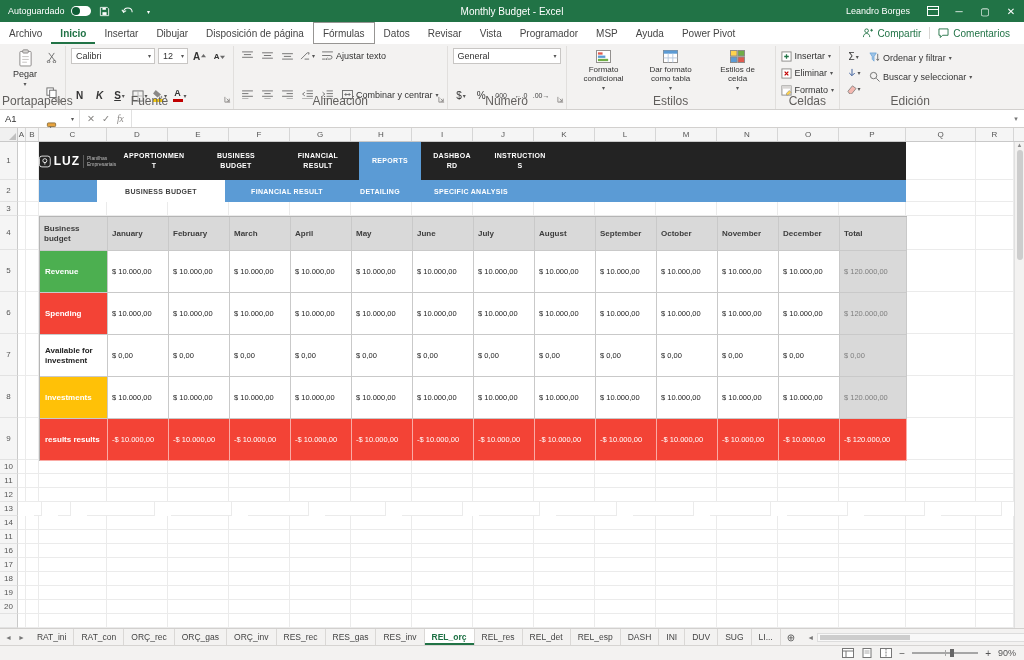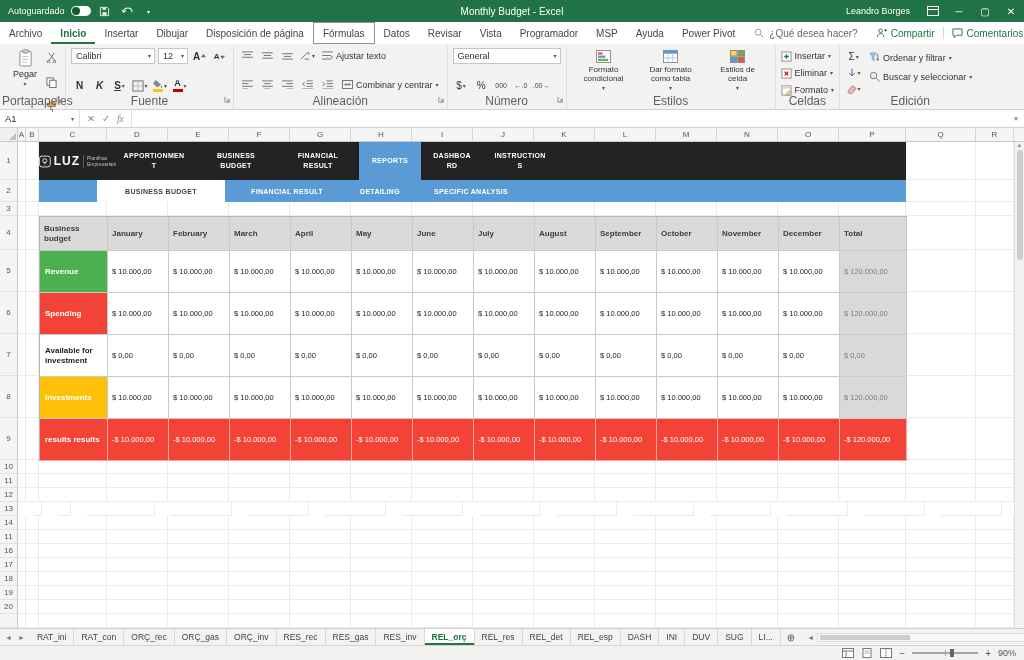--- a/index.html
+++ b/index.html
@@ -26,21 +26,21 @@
   .tabs-search{display:flex;align-items:center;gap:5px;color:#666;padding:0 10px;white-space:nowrap;}
   .tabs-right{margin-left:auto;display:flex;align-items:center;padding-right:6px;color:#217346;}
   .tr-btn{display:flex;align-items:center;gap:4px;padding:0 8px;font-size:10px;cursor:pointer;white-space:nowrap;}
   .tr-sep{width:1px;height:12px;background:#d8d6d4;}
 
   
   .ribbon{height:66px;background:#f3f2f1;border-bottom:1px solid #d2d0ce;display:flex;padding:2px 2px 0;}
   .rgroup{position:relative;display:flex;align-items:flex-start;padding:2px 5px 13px;border-right:1px solid #e1dfdd;}
   .rgroup-label{position:absolute;left:0;right:0;bottom:1px;text-align:center;font-size:12px;color:#605e5c;}
   .launcher{position:absolute;right:2px;bottom:2px;}
-  .rcol{display:flex;flex-direction:column;gap:10px;}
+  .rcol{display:flex;flex-direction:column;gap:20px;}
   .rrow{display:flex;align-items:center;gap:3px;}
   .bigbtn{display:flex;flex-direction:column;align-items:center;justify-content:center;gap:2px;padding:1px 6px;font-size:9px;color:#333;cursor:pointer;}
   .smbtn{min-width:17px;height:15px;display:flex;align-items:center;justify-content:center;cursor:pointer;gap:1px;}
   .combo{height:16px;background:#fff;border:1px solid #c8c6c4;display:flex;align-items:center;justify-content:space-between;font-size:9px;color:#333;padding:0 3px 0 4px;gap:3px;cursor:pointer;}
   .chev{font-size:6px;color:#555;line-height:1;}
   .fmtletter{font-weight:bold;font-size:10px;color:#333;}
   .it{font-style:italic;}.un{text-decoration:underline;}
   .midbtn{display:flex;align-items:center;gap:3px;font-size:9px;color:#333;padding:0 3px;cursor:pointer;white-space:nowrap;height:15px;}
   .estilo-btn{display:flex;flex-direction:column;align-items:center;justify-content:center;gap:2px;font-size:8px;color:#333;text-align:center;padding:2px 5px;cursor:pointer;max-width:64px;line-height:1.15;}
   .cellbtn{display:flex;align-items:center;gap:3px;font-size:9px;color:#333;height:16px;cursor:pointer;}
@@ -153,27 +153,20 @@
       <div class="rtab">Disposición de página</div>
       <div class="rtab focused">Fórmulas</div>
       <div class="rtab">Datos</div>
       <div class="rtab">Revisar</div>
       <div class="rtab">Vista</div>
       <div class="rtab">Programador</div>
       <div class="rtab">MSP</div>
       <div class="rtab">Ayuda</div>
       <div class="rtab">Power Pivot</div>
     </div>
-  <div class="tabs-search">
-    <svg width="10" height="10" viewBox="0 0 12 12">
-        <circle cx="5" cy="5" r="3.5" fill="none" stroke="#888"></circle>
-        <path d="M8 8l3 3" stroke="#888"></path>
-      </svg>
-    <span>¿Qué desea hacer?</span>
-  </div>
   <div class="tabs-right">
     <span class="tr-btn">
       <svg width="11" height="10" viewBox="0 0 12 11">
           <circle cx="5" cy="3" r="2" fill="none" stroke="#217346"></circle>
           <path d="M1.5 10c0-2.5 1.5-4 3.5-4s3.5 1.5 3.5 4" fill="none" stroke="#217346"></path>
           <path d="M9 2.5h3M10.5 1v3" stroke="#217346"></path>
         </svg>
       <span>Compartir</span>
     </span>
     <span class="tr-sep"></span>

